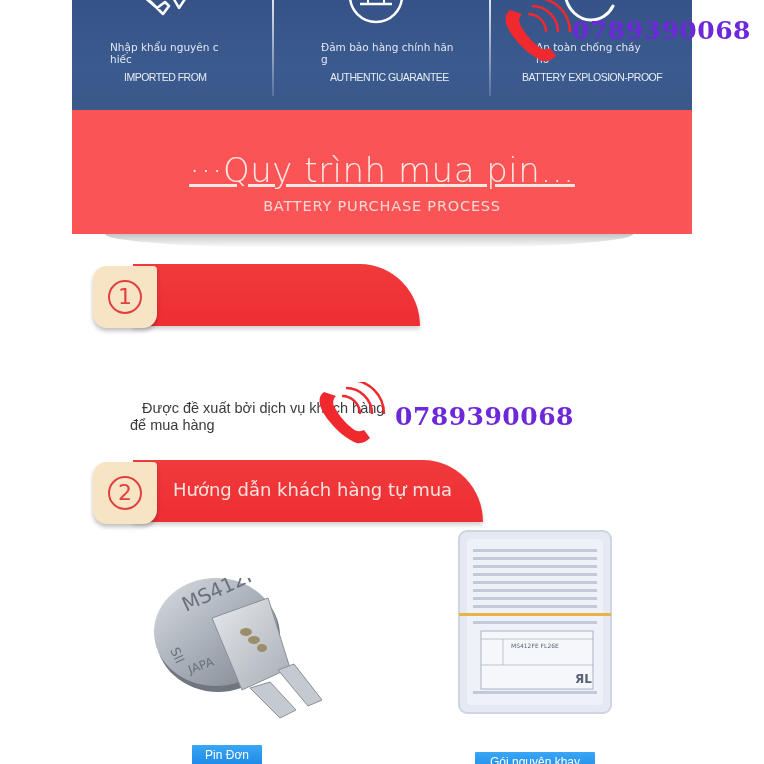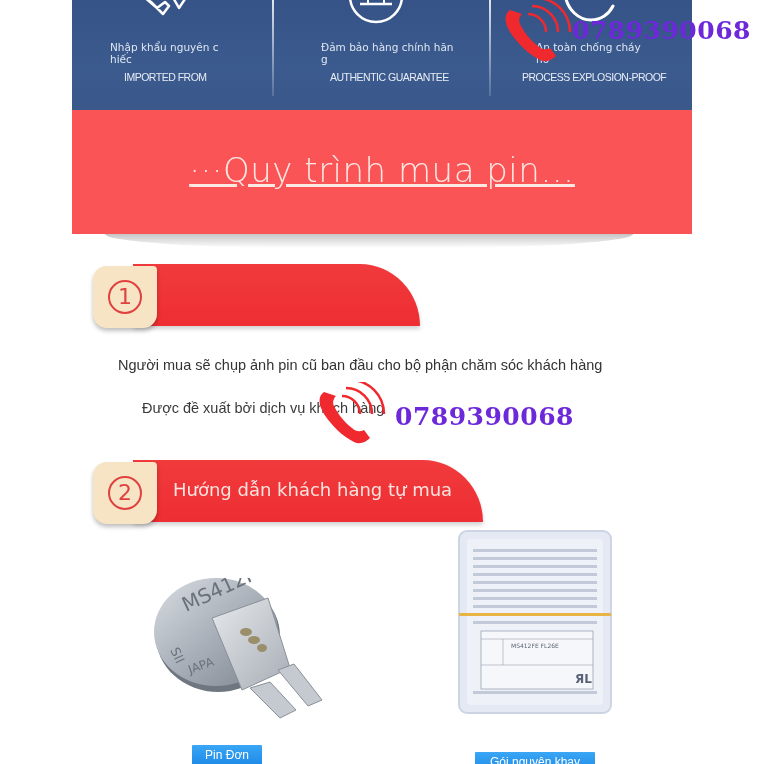--- a/index.html
+++ b/index.html
@@ -118,49 +118,50 @@
 
   <div class="feature-col" style="left:419px;width:186px;">
     <svg class="icon-shield" style="left:60px;top:-12px;" width="80" height="40" viewBox="0 0 80 40">
       <path d="M14 6 C16 22, 28 32, 40 32 C50 32, 58 26, 62 18" fill="none" stroke="#fff" stroke-width="3" stroke-linecap="round"></path>
       <path d="M66 10 L70 4" fill="none" stroke="#fff" stroke-width="3" stroke-linecap="round"></path>
     </svg>
     <div class="vn" style="left:45px;top:41px;">
       <div>An toàn chống cháy</div>
       <div>nổ</div>
     </div>
-    <div class="en" style="left:31px;top:71px;">PROCESS EXPLOSION-PROOF</div>
+    <div class="en" style="left:31px;top:71px;">BATTERY EXPLOSION-PROOF</div>
   </div>
 </div>
 
 <svg class="phone-overlay" style="left:500px;top:0px;" width="72" height="66" viewBox="0 0 72 66">
   <path d="M10 10 C4 14, 4 22, 10 32 C18 44, 28 54, 40 60 C46 63, 52 60, 56 56 L50 48 C46 50, 42 50, 38 46 C30 40, 24 32, 20 24 C18 20, 20 16, 22 14 Z" fill="#f0292e"></path>
   <path d="M28 14 A18 18 0 0 1 46 32" fill="none" stroke="#f0292e" stroke-width="2.5"></path>
   <path d="M32 6 A26 26 0 0 1 58 32" fill="none" stroke="#f0292e" stroke-width="2.5"></path>
   <path d="M36 -2 A34 34 0 0 1 70 32" fill="none" stroke="#f0292e" stroke-width="2.5"></path>
 </svg>
 <div class="phone-number" style="left:572px;top:16px;font-size:25px;">0789390068</div>
 
 <div class="process-banner">
   <div class="process-title">···Quy trình mua pin…</div>
+  <div class="process-sub">BATTERY PURCHASE PROCESS</div>
 </div>
 <div class="banner-shadow"></div>
 
 <div class="step" style="left:93px;top:264px;width:330px;">
   <div class="bar" style="width:287px;"></div>
   <div class="badge">
     <div class="circ">1</div>
   </div>
 </div>
 
 <div class="body-text" style="left:118px;top:357px;">
-  <div>Người mua sẽ chụp ảnh pin cũ ban đầu cho bộ phận chăm sóc khách hàng</div>
 </div>
 <div class="body-text" style="left:142px;top:400px;color:#3a3a3a;">
   <div>Được đề xuất bởi dịch vụ khách hàng</div>
+  <div style="margin-left:-12px;">để mua hàng</div>
 </div>
 
 <svg class="phone-overlay" style="left:314px;top:382px;" width="72" height="68" viewBox="0 0 72 68">
   <path d="M10 10 C4 14, 4 22, 10 32 C18 44, 28 54, 40 60 C46 63, 52 60, 56 56 L50 48 C46 50, 42 50, 38 46 C30 40, 24 32, 20 24 C18 20, 20 16, 22 14 Z" fill="#f0292e"></path>
   <path d="M28 14 A18 18 0 0 1 46 32" fill="none" stroke="#f0292e" stroke-width="2.5"></path>
   <path d="M32 6 A26 26 0 0 1 58 32" fill="none" stroke="#f0292e" stroke-width="2.5"></path>
   <path d="M36 -2 A34 34 0 0 1 70 32" fill="none" stroke="#f0292e" stroke-width="2.5"></path>
 </svg>
 <div class="phone-number" style="left:395px;top:402px;font-size:25px;">0789390068</div>
 

